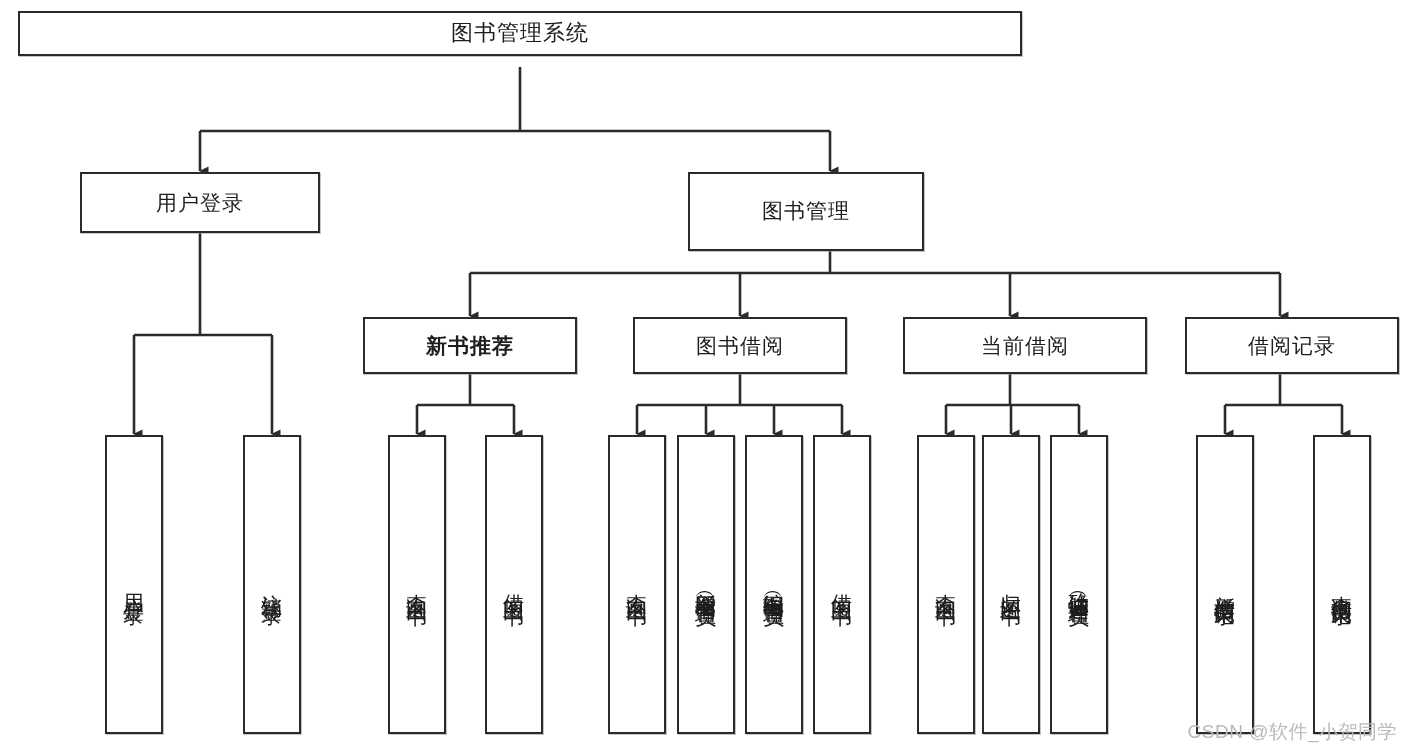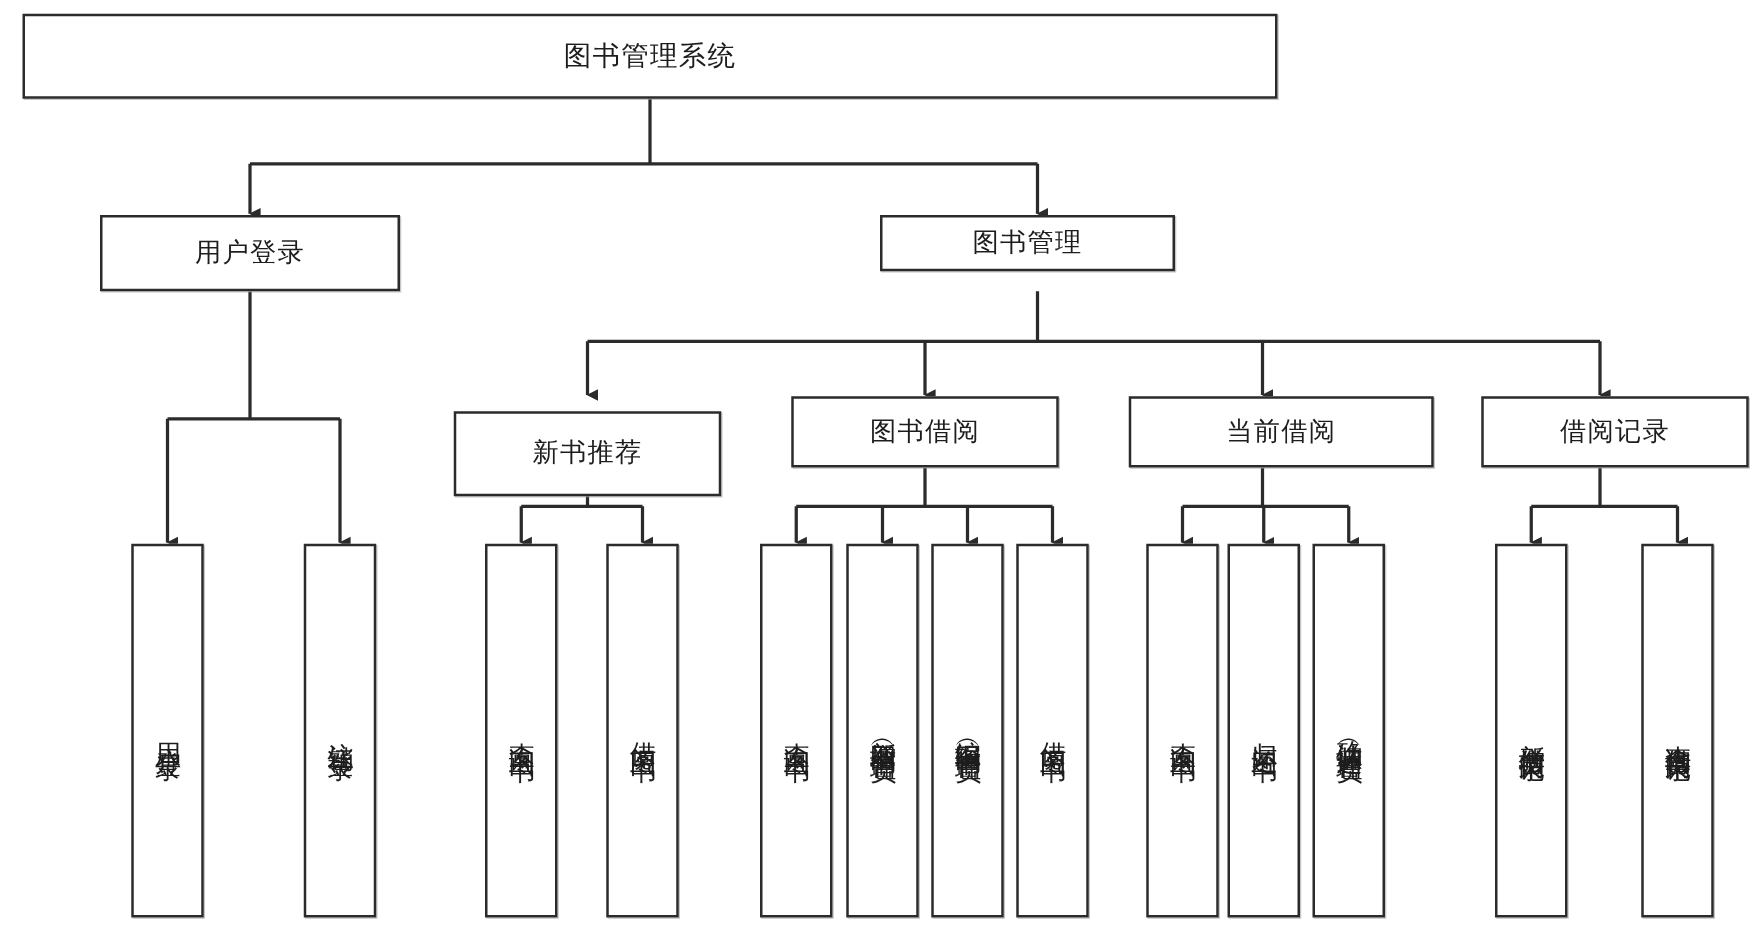--- a/index.html
+++ b/index.html
@@ -106,30 +106,30 @@
         <path d="M 1011 405 L 1011 434" marker-end="url(#arrowhead)"></path>
         <path d="M 1079 405 L 1079 434" marker-end="url(#arrowhead)"></path>
         <path d="M 1280 374 L 1280 405"></path>
         <path d="M 1225 405 L 1342 405"></path>
         <path d="M 1225 405 L 1225 434" marker-end="url(#arrowhead)"></path>
         <path d="M 1342 405 L 1342 434" marker-end="url(#arrowhead)"></path>
       </g>
   </svg>
 
   <div id="nodes-layer">
-      <div class="node-box root" style="left: 18px; top: 11px; width: 1004px; height: 68px;">
+      <div class="node-box root" style="left: 18px; top: 11px; width: 1004px; height: 45px;">
         <span class="node-label">图书管理系统</span>
       </div>
       <div class="node-box" style="left: 80px; top: 172px; width: 240px; height: 61px;">
         <span class="node-label">用户登录</span>
       </div>
-      <div class="node-box" style="left: 704px; top: 172px; width: 236px; height: 45px; font-family: Liberation Serif, serif;">
+      <div class="node-box" style="left: 688px; top: 172px; width: 236px; height: 79px; font-family: Liberation Serif, serif;">
         <span class="node-label">图书管理</span>
       </div>
-      <div class="node-box" style="left: 363px; top: 329px; width: 214px; height: 68px;">
+      <div class="node-box" style="left: 363px; top: 317px; width: 214px; height: 57px; font-weight: bold;">
         <span class="node-label">新书推荐</span>
       </div>
       <div class="node-box" style="left: 633px; top: 317px; width: 214px; height: 57px;">
         <span class="node-label">图书借阅</span>
       </div>
       <div class="node-box" style="left: 903px; top: 317px; width: 244px; height: 57px;">
         <span class="node-label">当前借阅</span>
       </div>
       <div class="node-box" style="left: 1185px; top: 317px; width: 214px; height: 57px;">
         <span class="node-label">借阅记录</span>
@@ -168,13 +168,14 @@
         <span class="leaf-label">确认归还（管理员）</span>
       </div>
       <div class="leaf-box tall" style="left: 1196px; top: 435px; width: 58px; height: 299px;">
         <span class="leaf-label">新增借阅记录</span>
       </div>
       <div class="leaf-box tall" style="left: 1313px; top: 435px; width: 58px; height: 299px;">
         <span class="leaf-label">查询借阅记录</span>
       </div>
     </div>
 
+  <div id="watermark">CSDN @软件_小贺同学</div>
 </div>
 
 </body></html>

